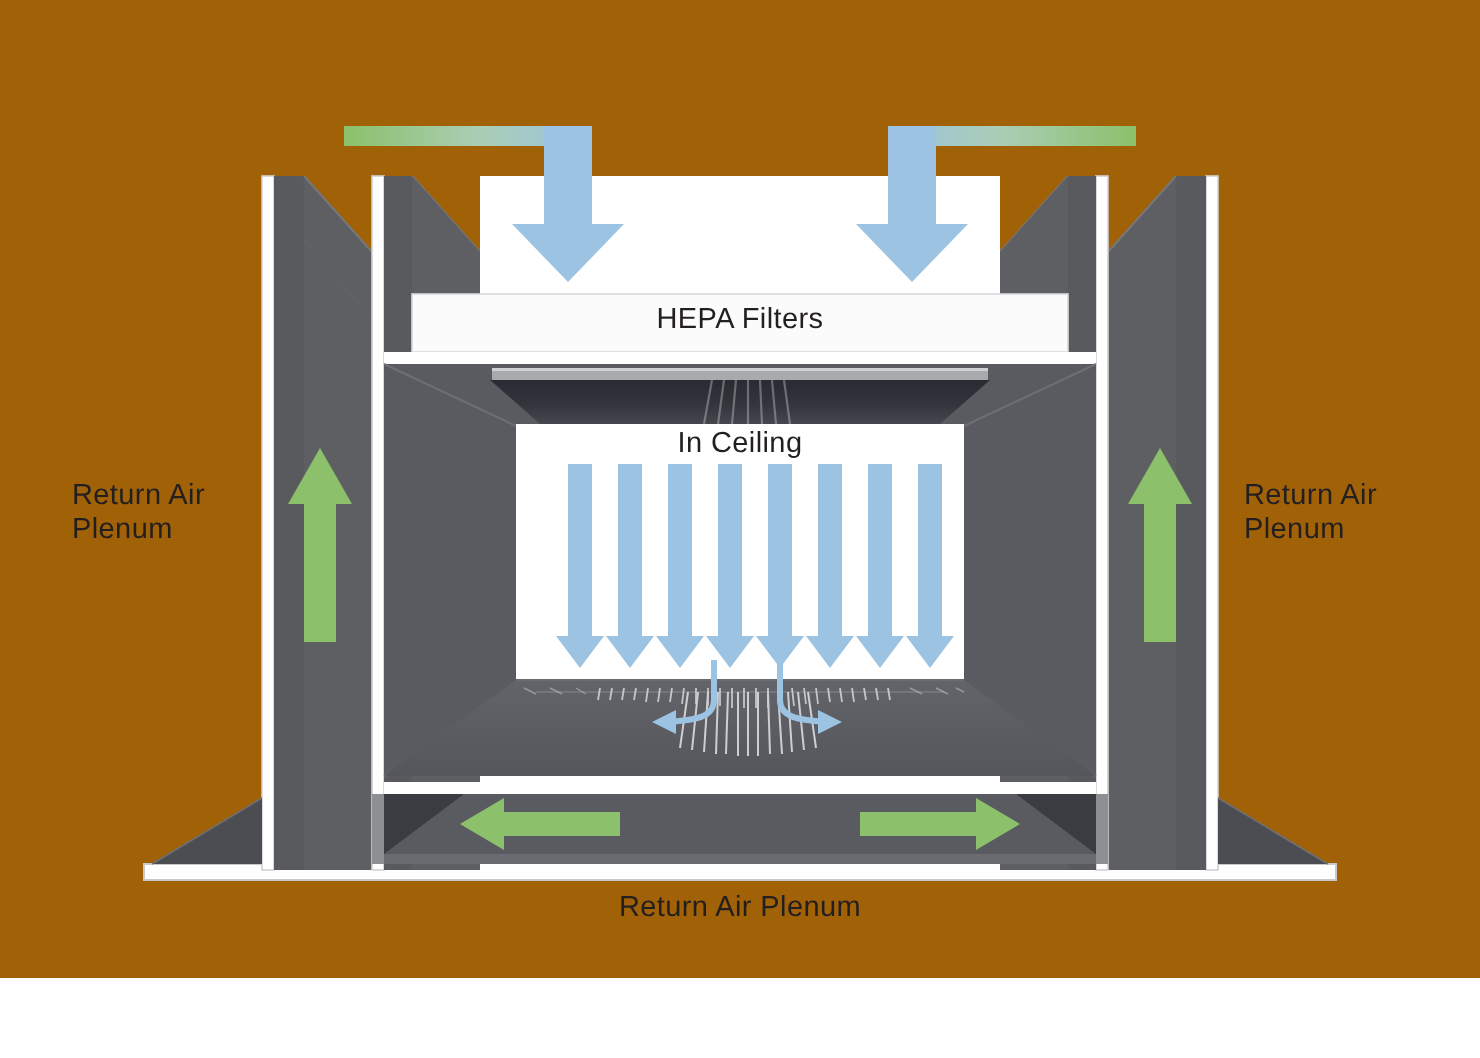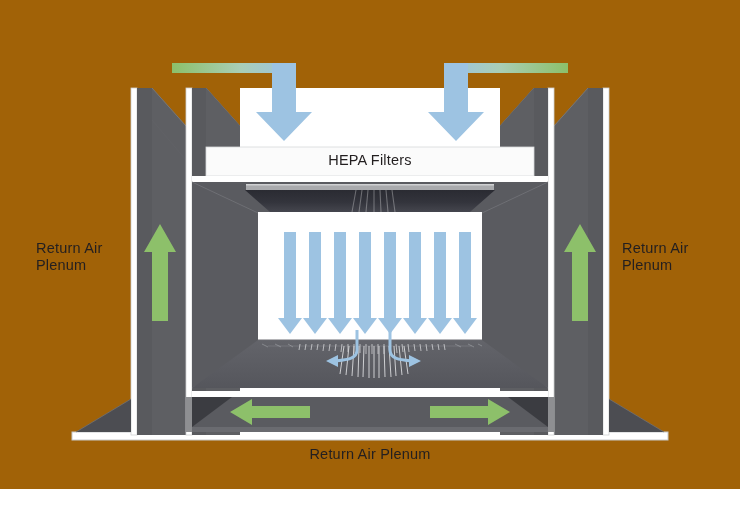--- a/index.html
+++ b/index.html
@@ -272,20 +272,21 @@
     </g>
     <g fill="#9dc3e2">
       <path d="M326,361 L338,355 L338,367 Z"></path>
       <path d="M421,361 L409,355 L409,367 Z"></path>
     </g>
 
   </svg>
 
   <div class="abs label label-center" style="left:206px; top:152px; width:328px;">HEPA Filters</div>
 
+  <div class="abs label label-center" style="left:258px; top:214px; width:224px;">In Ceiling</div>
 
 
   <div class="abs label" style="left:36px; top:240px; width:100px;">Return Air
 Plenum</div>
 
   <div class="abs label" style="left:622px; top:240px; width:104px;">Return Air
 Plenum</div>
 
   <div class="abs label label-center" style="left:220px; top:446px; width:300px;">Return Air Plenum</div>
 

